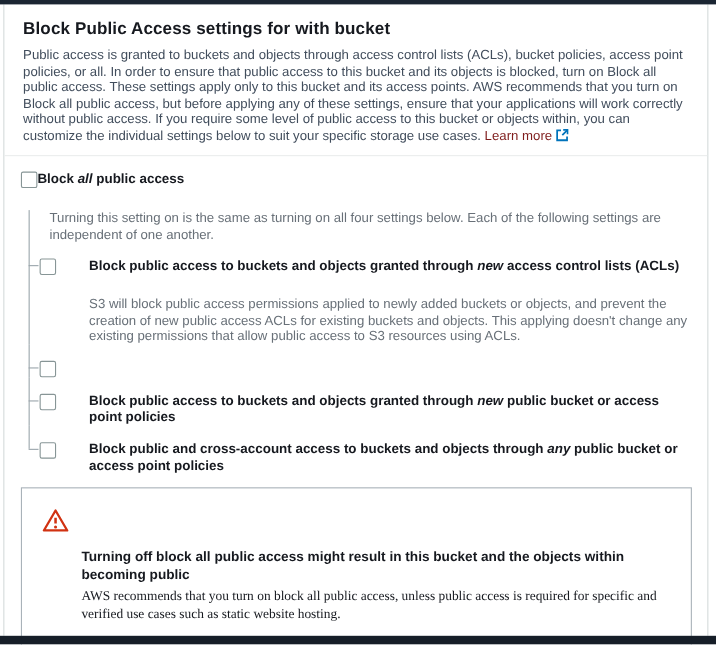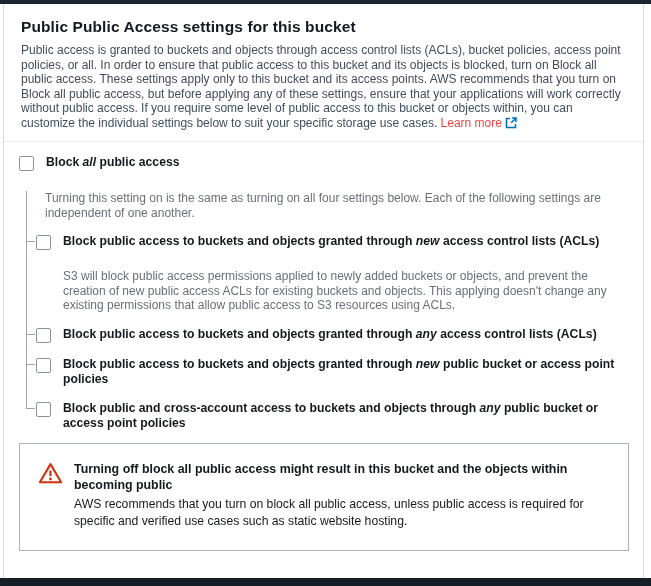--- a/index.html
+++ b/index.html
@@ -12,58 +12,58 @@
   .edgebar{position:absolute;left:0;width:651px;background:#1b2532;z-index:9;}
   .edgebar.top{top:0;height:4px;}
   .edgebar.bottom{bottom:0;height:8px;background:#161e28;}
   .card{
     position:absolute;left:3px;top:4px;width:641px;bottom:8px;
     border-left:1px solid #d5dbdb;border-right:1px solid #d5dbdb;
     background:#fff;padding:0 14px 0 15px;box-sizing:border-box;
   }
   h1.title{font-size:15.5px;font-weight:bold;margin:14px 0 7px 2px;color:#16191f;letter-spacing:.1px;}
   p.lead{font-size:12px;line-height:14.5px;color:#414d5c;margin:0 0 0 2px;}
-  a.link{color:#ef4444;text-decoration:none;cursor:pointer;white-space:nowrap;}
+  a.link{color:#7f1d1d;text-decoration:none;cursor:pointer;white-space:nowrap;}
   .ext-icon{display:inline-block;vertical-align:-2px;margin-left:3px;}
   .divider{height:1px;background:#eaeded;margin:9px -14px 0 -15px;}
 
   .checkbox{
     width:13px;height:13px;border:1px solid #879596;border-radius:2px;
     background:#fff;flex:0 0 auto;cursor:pointer;margin-top:1px;
   }
-  .row{display:flex;gap:12px;}
+  .row{display:flex;}
   .blabel{font-size:12.2px;font-weight:bold;line-height:15px;color:#16191f;}
   .blabel i{font-style:italic;}
   .desc{font-size:12px;line-height:14.5px;color:#687078;margin-top:20px;}
 
   .master{margin-top:13px;}
   .tree > div{position:relative;}
   .tree > div::before{content:"";position:absolute;left:7px;top:0;bottom:0;width:1px;background:#9aa5ab;}
   .tree .master-desc{padding-left:26px;}
-  .tree .sub{display:flex;gap:12px;padding:14px 0 0 17px;}
+  .tree .sub{display:flex;gap:30px;padding:14px 0 0 17px;}
   .tree .sub::after{content:"";position:absolute;left:7px;top:21px;width:9px;height:1px;background:#9aa5ab;}
   .tree .sub:last-child::before{bottom:auto;height:21px;}
 
   .warnbox{
     margin-top:12px;border:1px solid #a9b2b9;background:#fff;
     padding:17px 18px 20px 18px;display:flex;gap:11px;
   }
-  .warn-title{font-size:12.4px;font-weight:bold;line-height:16px;}
-  .warn-body{font-size:12.2px;line-height:17px;margin-top:3px;color:#16191f;}
+  .warn-title{font-size:12.4px;font-weight:bold;line-height:16px;margin-top:37px;}
+  .warn-body{font-size:12.2px;line-height:17px;margin-top:3px;color:#16191f;font-family:Liberation Serif, serif;}
   svg{display:block;}
   .inline-svg{display:inline-block;}
 </style>
 </head>
 <body>
 
 <div class="edgebar top"></div>
 
 <div class="card">
 
-  <h1 class="title">Public Public Access settings for this bucket</h1>
+  <h1 class="title">Block Public Access settings for with bucket</h1>
 
   <p class="lead"><span>Public access is granted to buckets and objects through access control lists (ACLs), bucket policies, access point policies, or all. In order to ensure that public access to this bucket and its objects is blocked, turn on Block all public access. These settings apply only to this bucket and its access points. AWS recommends that you turn on Block all public access, but before applying any of these settings, ensure that your applications will work correctly without public access. If you require some level of public access to this bucket or objects within, you can customize the individual settings below to suit your specific storage use cases.</span>
     <a class="link"><span>Learn more</span><span class="ext-icon"><svg class="inline-svg" width="12" height="12" viewBox="0 0 12 12">
             <path d="M5 1.5 H1.5 V10.5 H10.5 V7" fill="none" stroke="#0073bb" stroke-width="1.6"></path>
             <path d="M7 1 H11 V5" fill="none" stroke="#0073bb" stroke-width="1.6"></path>
             <path d="M11 1 L6.2 5.8" fill="none" stroke="#0073bb" stroke-width="1.6"></path>
           </svg></span></a>
   </p>
 
   <div class="divider"></div>
@@ -81,21 +81,20 @@
         <div class="checkbox" role="checkbox" aria-checked="false"></div>
         <div>
           <div class="blabel"><span>Block public access to buckets and objects granted through </span><i>new</i><span> access control lists (ACLs)</span></div>
           <div class="desc">S3 will block public access permissions applied to newly added buckets or objects, and prevent the creation of new public access ACLs for existing buckets and objects. This applying doesn't change any existing permissions that allow public access to S3 resources using ACLs.</div>
         </div>
       </div>
 
       <div class="sub">
         <div class="checkbox" role="checkbox" aria-checked="false"></div>
         <div>
-          <div class="blabel"><span>Block public access to buckets and objects granted through </span><i>any</i><span> access control lists (ACLs)</span></div>
         </div>
       </div>
 
       <div class="sub">
         <div class="checkbox" role="checkbox" aria-checked="false"></div>
         <div>
           <div class="blabel"><span>Block public access to buckets and objects granted through </span><i>new</i><span> public bucket or access point policies</span></div>
         </div>
       </div>
 

